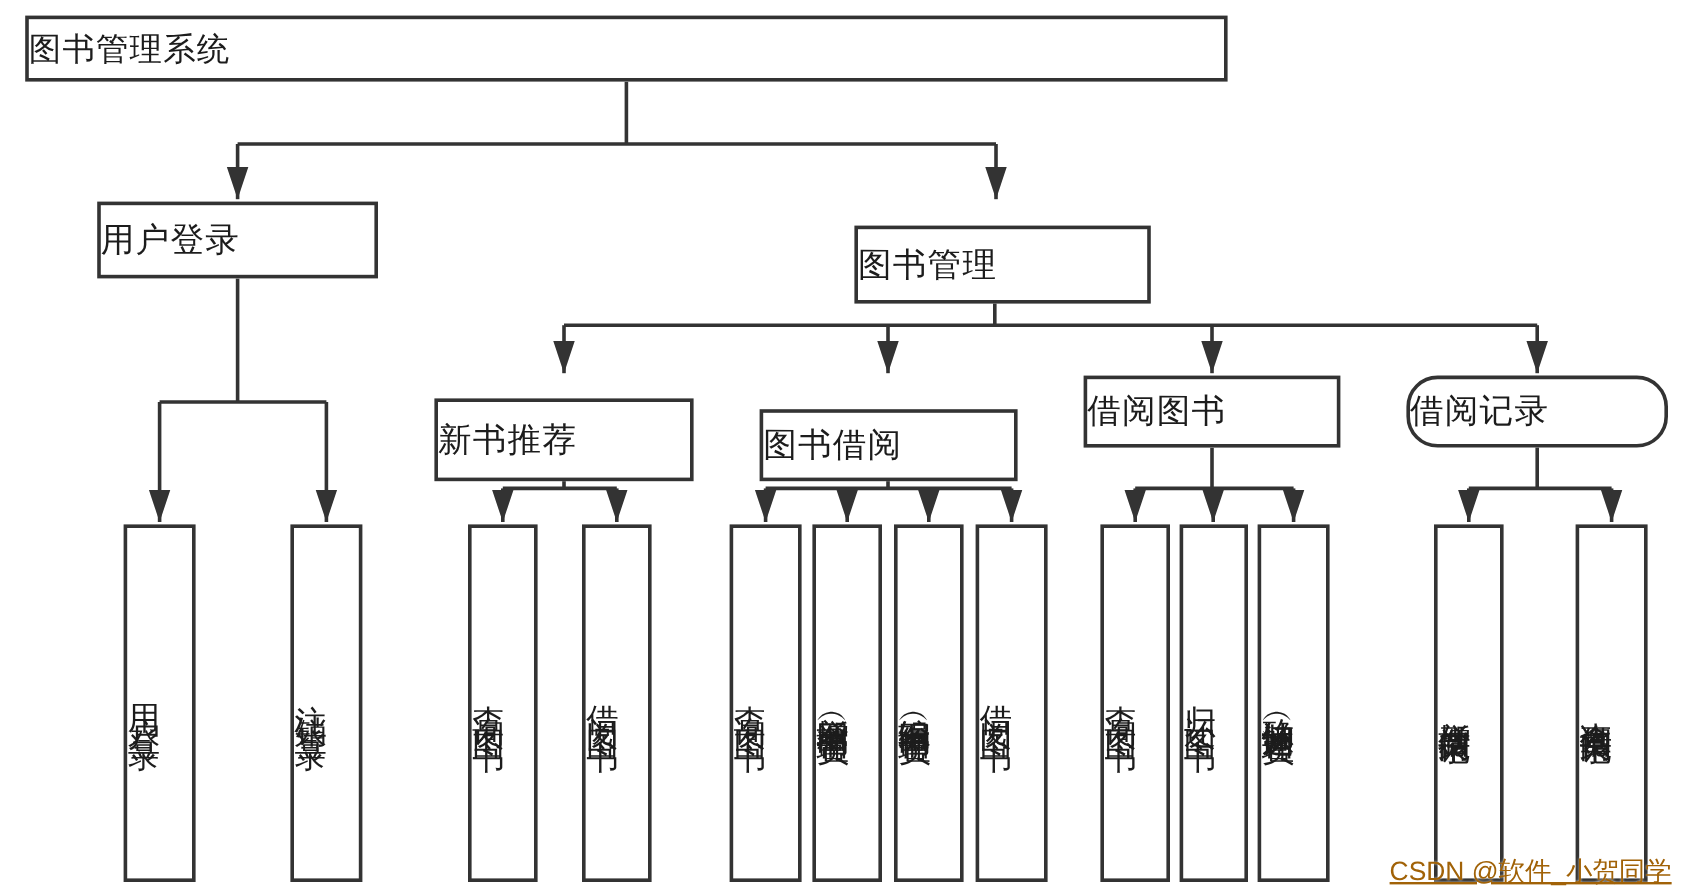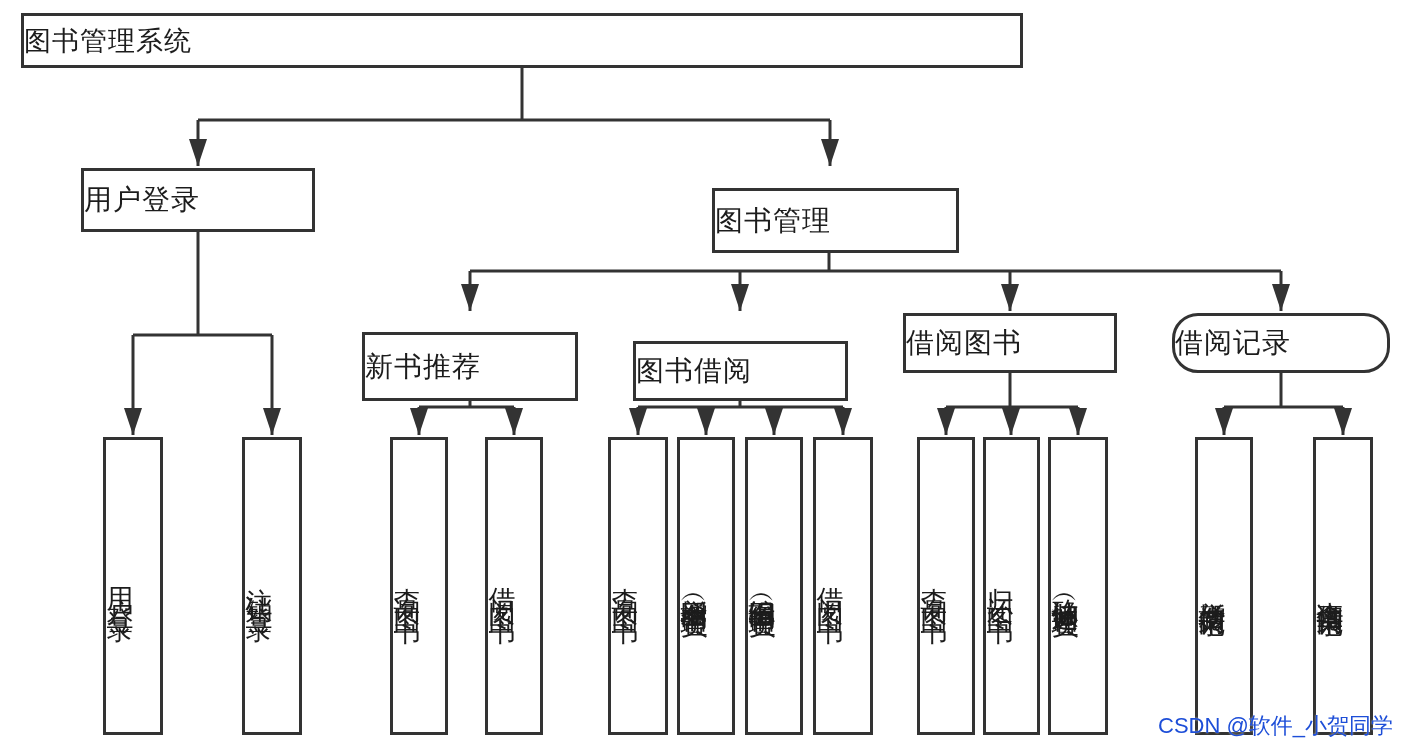--- a/index.html
+++ b/index.html
@@ -44,24 +44,25 @@
     letter-spacing: 2px;
     line-height: 1;
   }
   .node.v.short .lbl { letter-spacing: 10px; }
   #watermark {
     position: absolute;
     left: 1158px;
     top: 711px;
     width: 246px;
     font-size: 22px;
-    color: #1d4ed8;
+    color: #a16207;
     text-shadow: 0 0 2px rgba(255,255,255,0.8);
     white-space: nowrap;
     z-index: 5;
+    text-decoration: underline;
   }
 </style>
 </head>
 <body>
 
 <div id="stage">
 
   <svg id="wires" width="1405" height="747" viewBox="0 0 1405 747" xmlns="http://www.w3.org/2000/svg">
     <defs>
       <marker id="ah" markerUnits="userSpaceOnUse" markerWidth="28" markerHeight="20" refX="27" refY="10" orient="auto">

